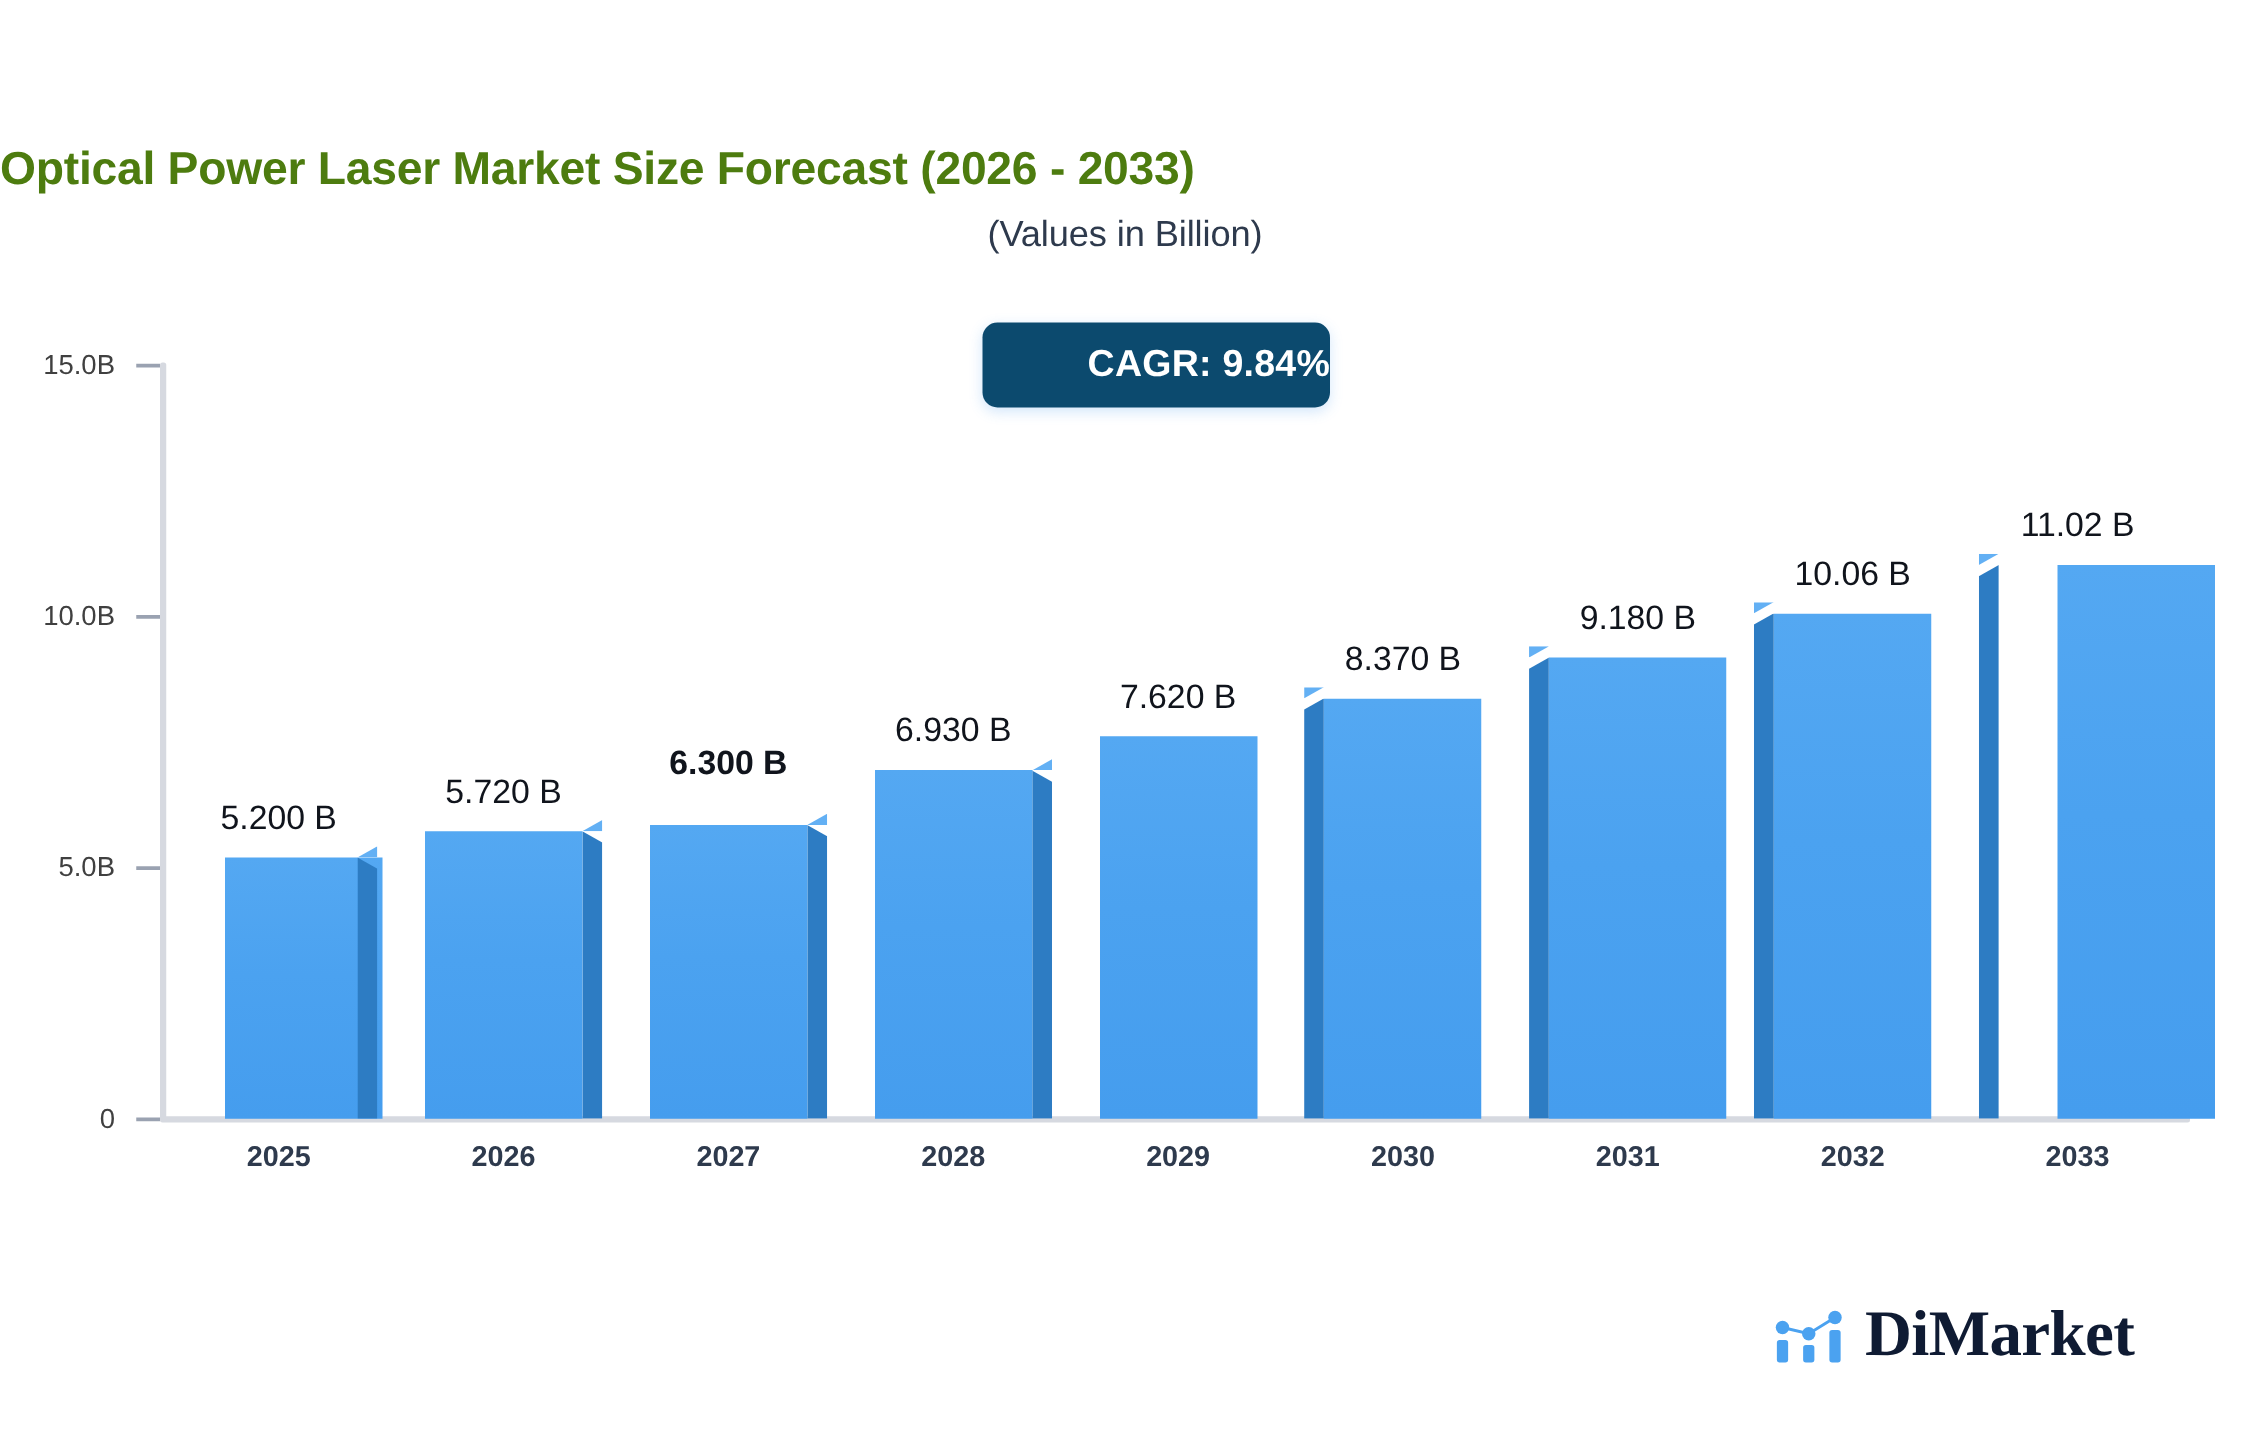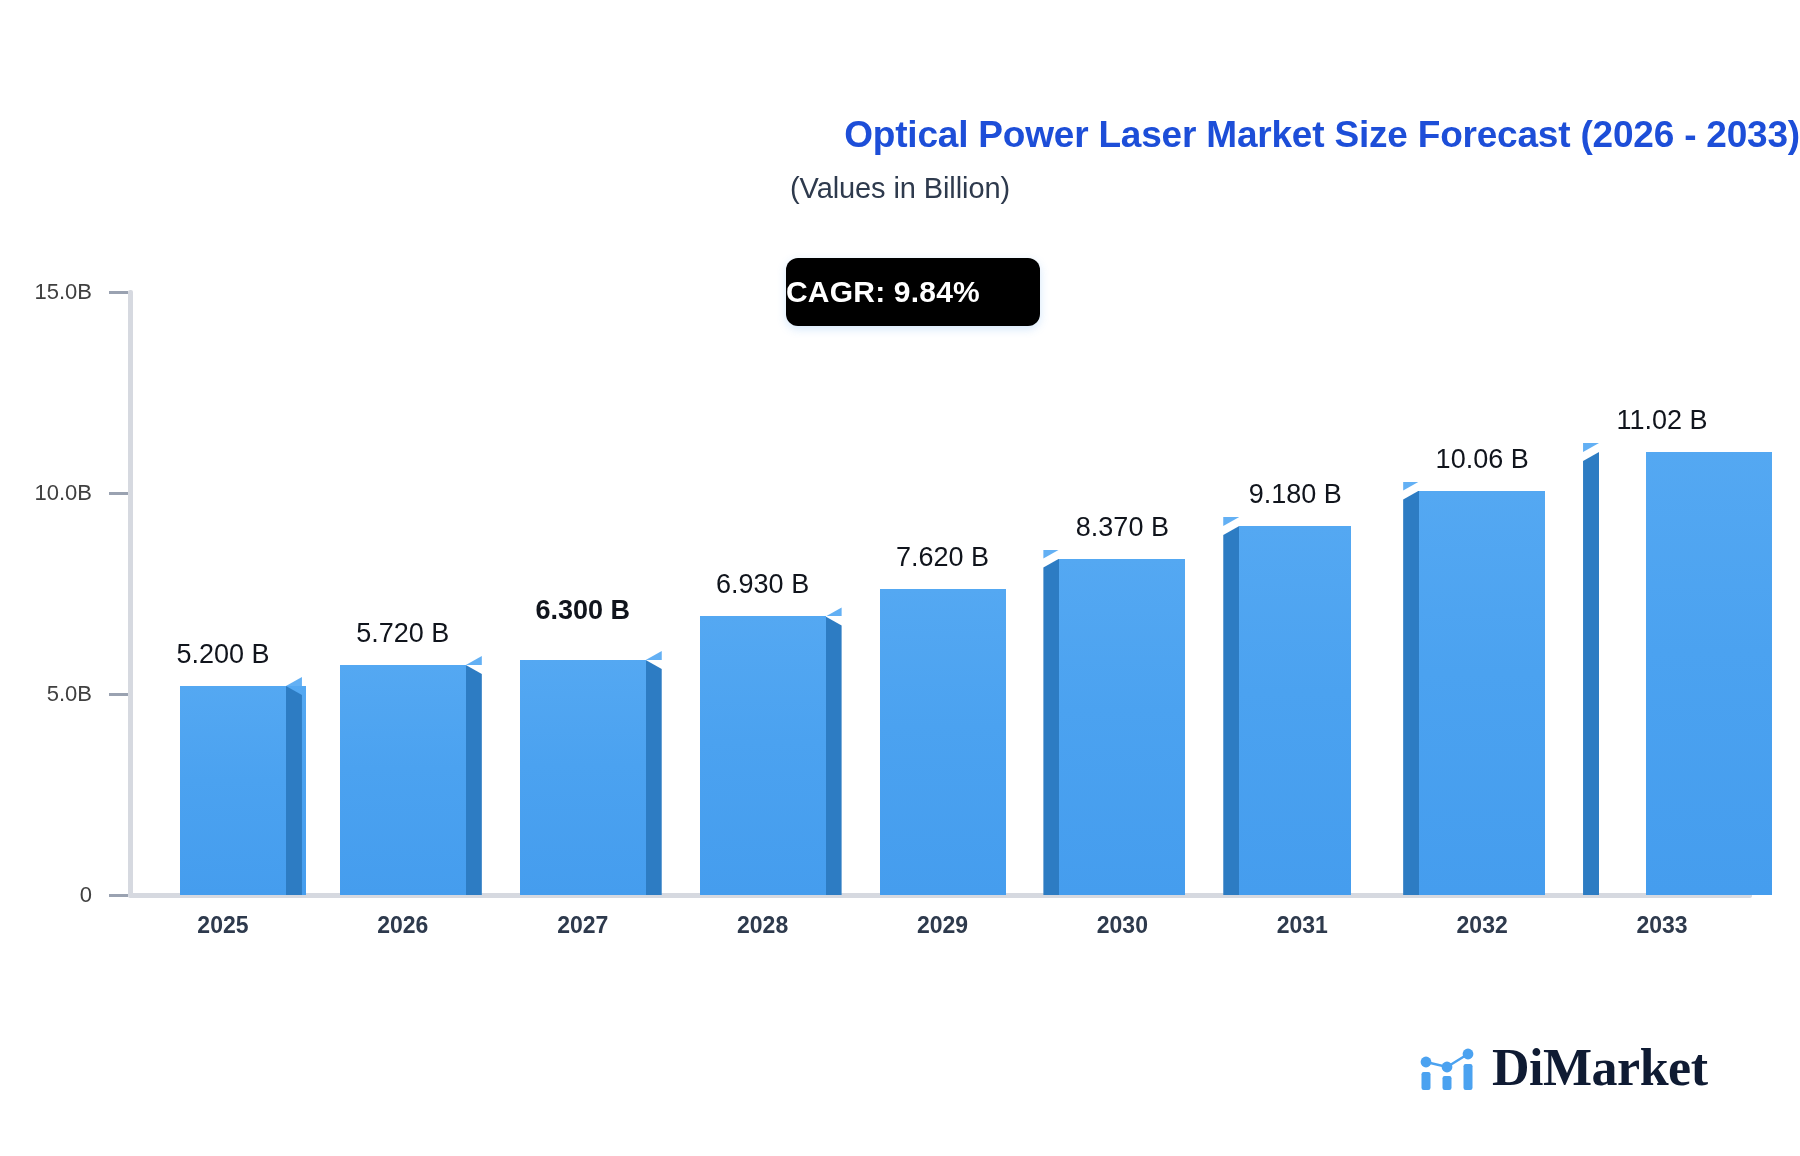--- a/index.html
+++ b/index.html
@@ -18,24 +18,24 @@
     height: 1156px;
     background: #ffffff;
   }
 
   
   #chart-title {
     position: absolute;
     top: 114px;
     left: 0;
     width: 1800px;
-    text-align: right;
+    text-align: left;
     font-size: 37px;
     font-weight: bold;
-    color: #1d4ed8;
+    color: #4d7c0f;
     letter-spacing: -0.2px;
     white-space: nowrap;
   }
 
   #chart-subtitle {
     position: absolute;
     top: 172px;
     left: 0;
     width: 1800px;
     text-align: center;
@@ -44,27 +44,27 @@
     color: #2e3a4d;
     letter-spacing: -0.1px;
     white-space: nowrap;
   }
 
   
   #cagr-badge {
     position: absolute;
     top: 258px;
     left: 786px;
-    width: 254px;
+    width: 278px;
     height: 68px;
-    background: #000000;
+    background: #0c4a6e;
     border-radius: 12px;
     display: flex;
     align-items: center;
-    justify-content: flex-start;
+    justify-content: flex-end;
     box-shadow: 0 3px 10px rgba(60,146,239,0.22);
   }
   #cagr-badge .cagr-text {
     color: #ffffff;
     font-size: 30px;
     font-weight: bold;
     letter-spacing: 0.2px;
     white-space: nowrap;
   }
 
@@ -275,21 +275,21 @@
         <div class="bar-group" style="left: 879.5px; width: 126px; height: 306.324px;">
           <div class="bar-face"></div>
           <div class="bar-value-label" style="bottom: 322.324px;">7.620 B</div>
         </div>
         <div class="bar-group" style="left: 1059.39px; width: 126px; height: 336.474px;">
           <div class="bar-face"></div>
           <div class="bar-side-left"></div>
           <div class="bar-top-left"></div>
           <div class="bar-value-label" style="bottom: 352.474px;">8.370 B</div>
         </div>
-        <div class="bar-group" style="left: 1239.28px; width: 112px; height: 369.036px;">
+        <div class="bar-group" style="left: 1239.28px; width: 142px; height: 369.036px;">
           <div class="bar-face"></div>
           <div class="bar-side-left"></div>
           <div class="bar-top-left"></div>
           <div class="bar-value-label" style="bottom: 385.036px;">9.180 B</div>
         </div>
         <div class="bar-group" style="left: 1419.17px; width: 126px; height: 404.412px;">
           <div class="bar-face"></div>
           <div class="bar-side-left"></div>
           <div class="bar-top-left"></div>
           <div class="bar-value-label" style="bottom: 420.412px;">10.06 B</div>

